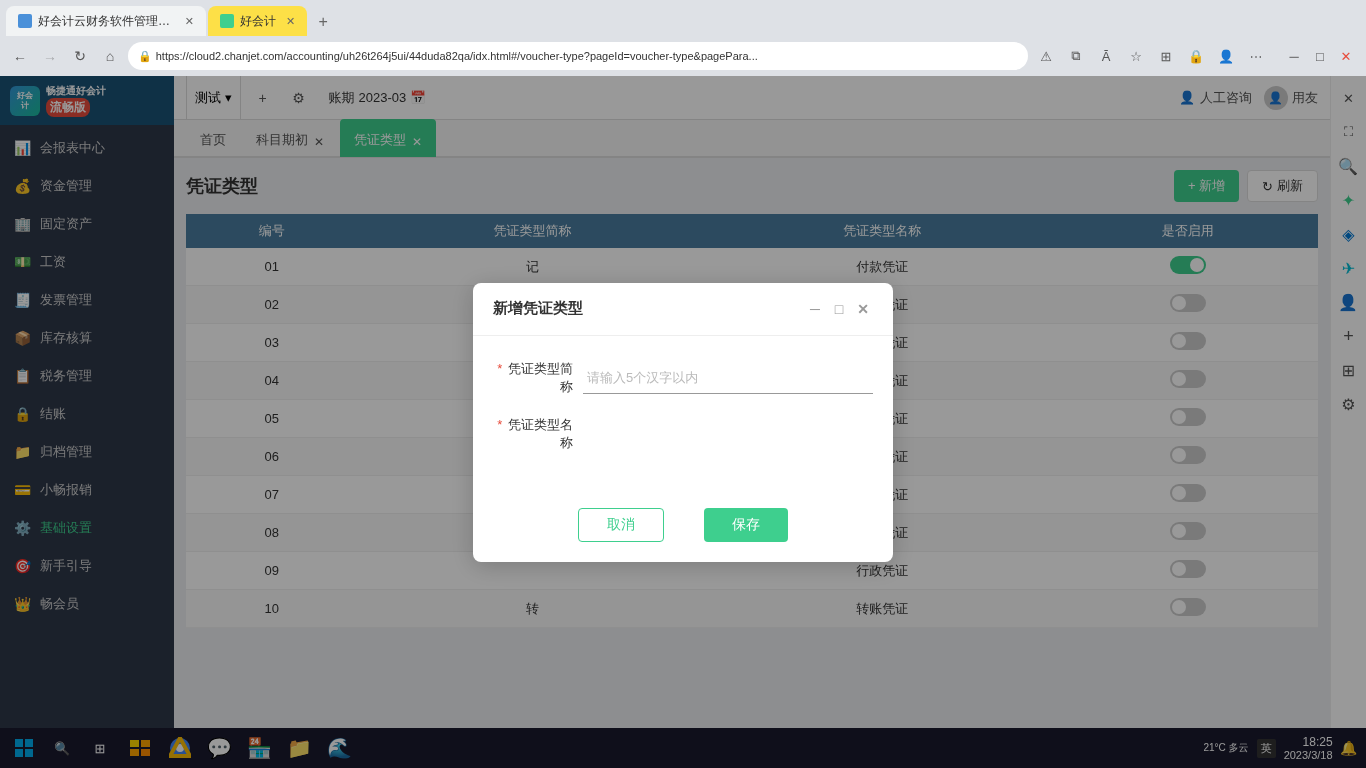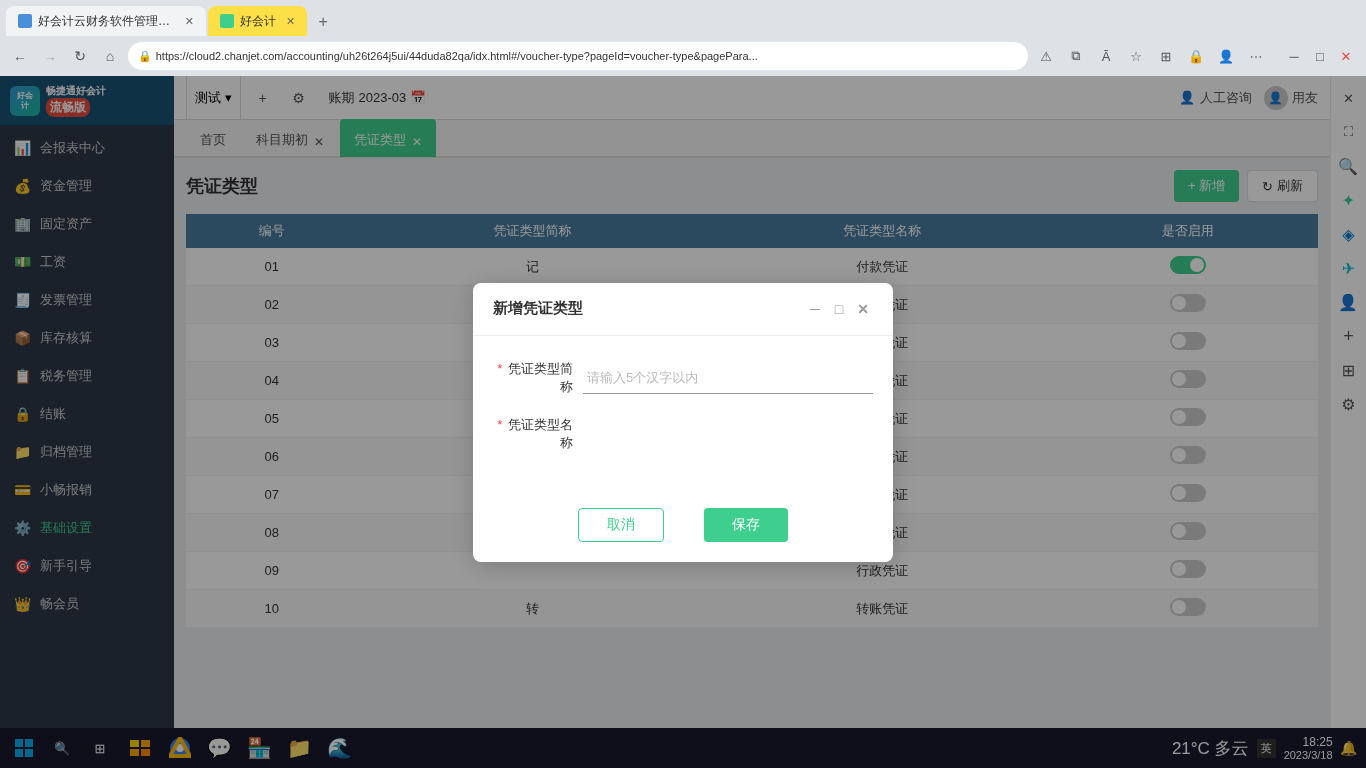--- a/index.html
+++ b/index.html
@@ -430,21 +430,21 @@
         <circle cx="11" cy="11" r="10" fill="#4285f4"></circle>
         <circle cx="11" cy="11" r="4" fill="#fff"></circle>
         <path d="M11 1 L21 19 L1 19 Z" fill="none" stroke="#fbbc05" stroke-width="4"></path>
       </svg>
   </div>
   <div class="taskbar-icon" style="color:#2db55d;font-size:20px;">💬</div>
   <div class="taskbar-icon" style="font-size:20px;">🏪</div>
   <div class="taskbar-icon" style="font-size:20px;">📁</div>
   <div class="taskbar-icon" style="color:#0078d4;font-size:20px;">🌊</div>
   <div class="taskbar-right">
-    <span style="font-size:17px;">21°C 多云</span>
+    <span style="font-size:10px;">21°C 多云</span>
     <span style="font-size:11px;background:#333;padding:2px 4px;border-radius:2px;">英</span>
     <div>
       <div style="font-size:12px;text-align:right;">18:25</div>
       <div style="font-size:11px;">2023/3/18</div>
     </div>
     <div style="color:#fff;font-size:14px;">🔔</div>
   </div>
 </div>
 
 </body></html>

